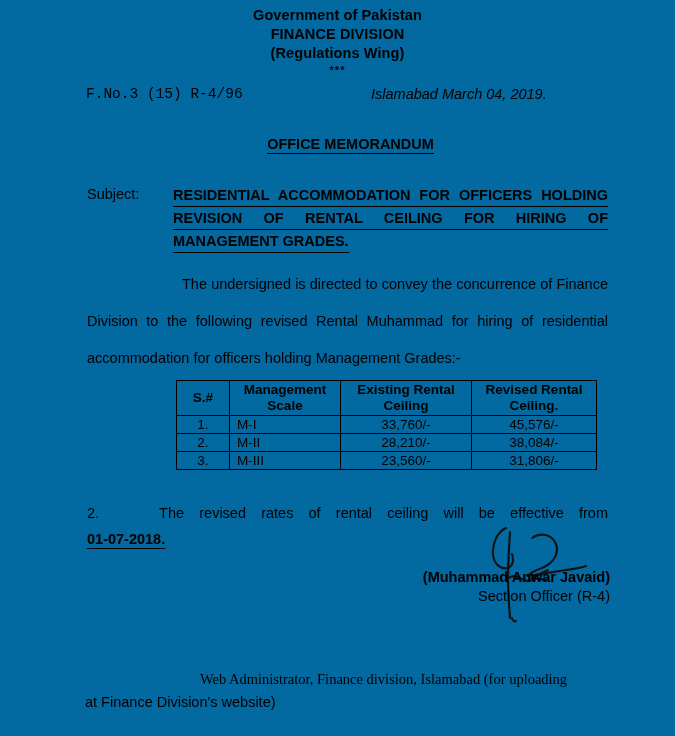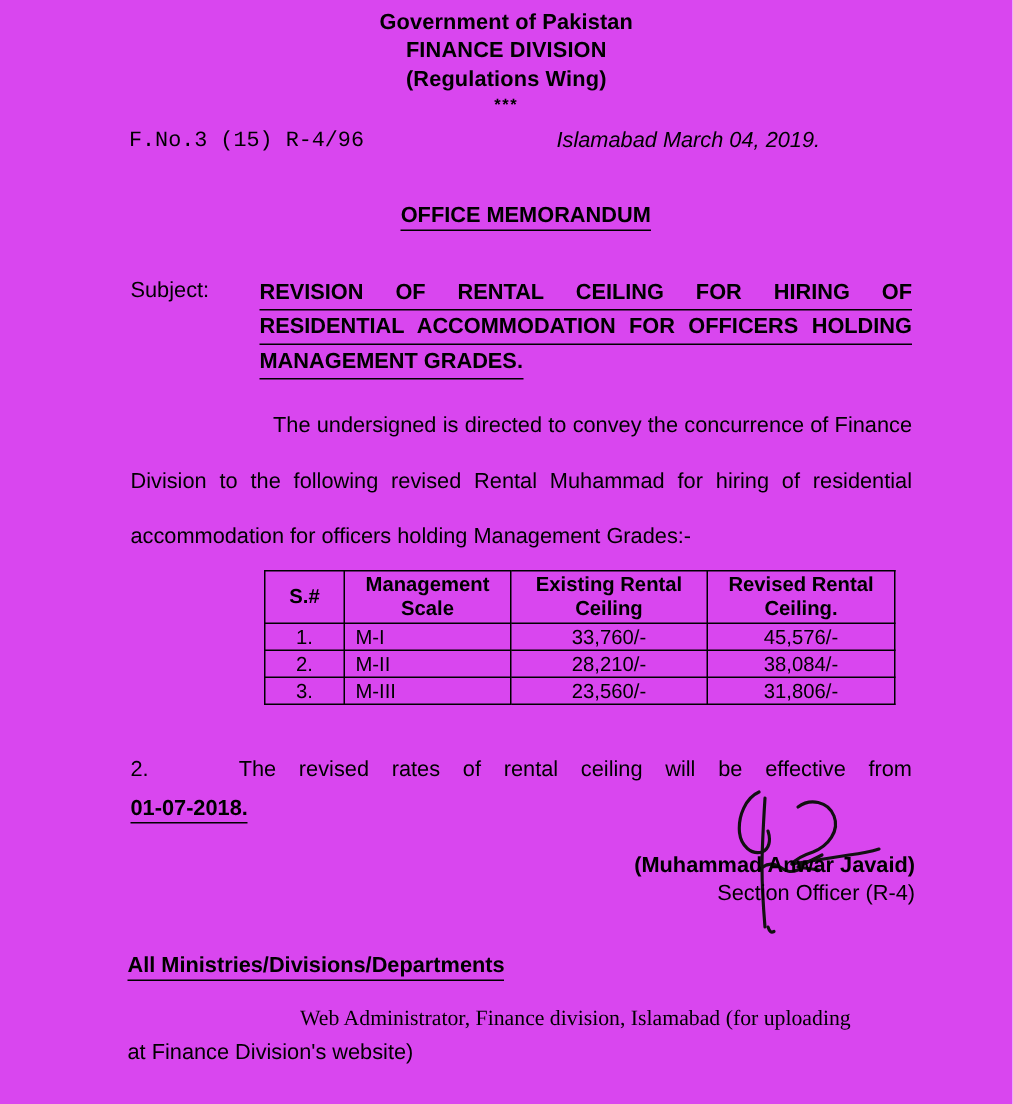--- a/index.html
+++ b/index.html
@@ -11,21 +11,21 @@
     width: 675px;
     height: 736px;
     position: relative;
     font-family: "Liberation Sans", sans-serif;
     color: #000000;
     overflow: hidden;
   }
   .page {
     position: absolute;
     inset: 0;
-    background: #d946ef;
+    background: #0369a1;
   }
 
   
   .letterhead {
     position: absolute;
     left: 0;
     top: 6px;
     width: 675px;
     text-align: center;
   }
@@ -254,22 +254,22 @@
     <div class="ref-place">Islamabad  March 04, 2019.</div>
   </div>
 
   <div class="om-title">
     <span>OFFICE MEMORANDUM</span>
   </div>
 
   <div class="subject-block">
     <div class="subject-label">Subject:</div>
     <div class="subject-text">
+      <span class="ln">RESIDENTIAL ACCOMMODATION FOR OFFICERS HOLDING</span>
       <span class="ln">REVISION OF RENTAL CEILING FOR HIRING OF</span>
-      <span class="ln">RESIDENTIAL ACCOMMODATION FOR OFFICERS HOLDING</span>
       <span class="ln last">MANAGEMENT GRADES.</span>
     </div>
   </div>
 
   <div class="para1">
     <span class="l first">The undersigned is directed to convey the concurrence of Finance</span>
     <span class="l">Division to the following revised Rental Muhammad for hiring of residential</span>
     <span class="l last">accommodation  for officers holding Management Grades:-</span>
   </div>
 
@@ -319,21 +319,18 @@
       <path d="M78 52 L62 60 L76 62"></path>
       <path d="M42 100 C43 103, 44 104, 46 103"></path>
     </g>
   </svg>
 
   <div class="sig-block">
     <div class="sig-name">(Muhammad Anwar Javaid)</div>
     <div class="sig-desig">Section Officer (R-4)</div>
   </div>
 
-  <div class="footer-addr">
-    <span>All Ministries/Divisions/Departments</span>
-  </div>
   <div class="footer-note">
     <span class="l1">Web Administrator, Finance division, Islamabad (for uploading</span>
     <span class="l2">at Finance Division's website)</span>
   </div>
 
 </div>
 
 </body></html>

